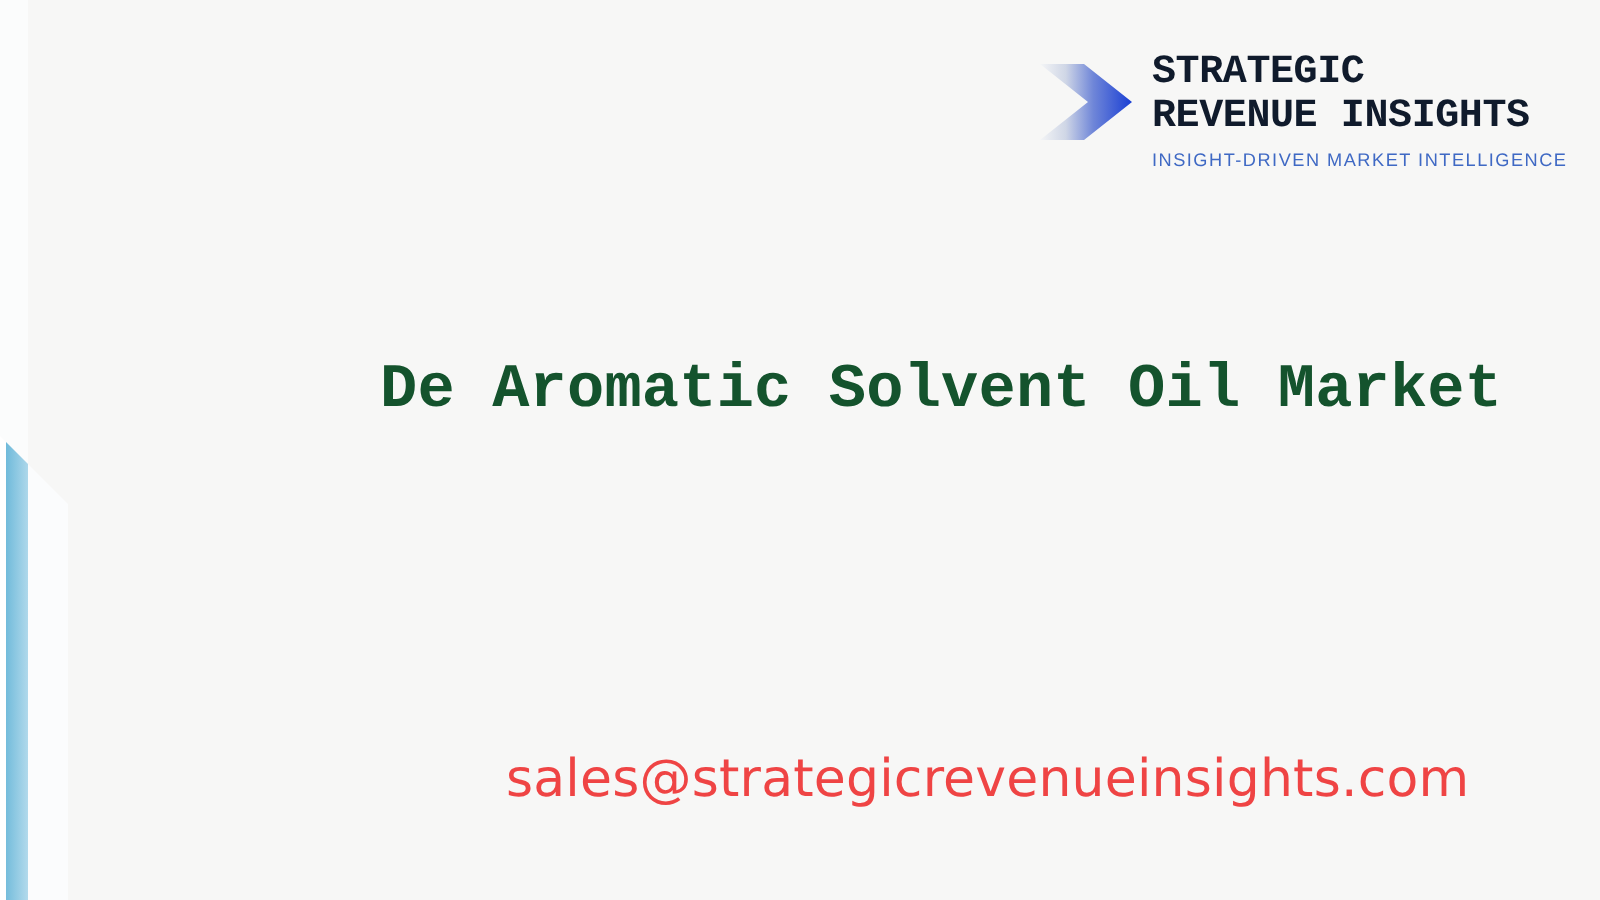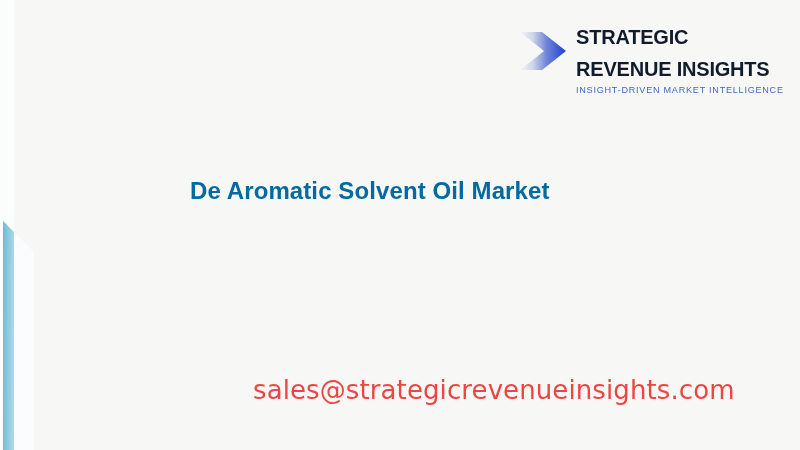--- a/index.html
+++ b/index.html
@@ -49,51 +49,51 @@
     height: 46px;
     flex: 0 0 auto;
     margin-top: 2px;
   }
   .logo-mark svg { display: block; }
   .logo-text {
     margin-left: 6px;
     padding-top: 1px;
   }
   .logo-line {
-    font-family: Liberation Sans, sans-serif;
+    font-family: Liberation Mono, monospace;
     font-weight: bold;
     font-size: 20px;
     line-height: 20px;
     letter-spacing: -0.2px;
     color: #101b2c;
     white-space: nowrap;
   }
   .logo-line.second {
-    margin-top: 12px;
+    margin-top: 2px;
   }
   .logo-tagline {
     font-family: "Liberation Sans", sans-serif;
     font-size: 9.1px;
     line-height: 11px;
     letter-spacing: 0.75px;
     color: #3f69c4;
     margin-top: 6px;
     white-space: nowrap;
   }
 
   
   .title {
     position: absolute;
     left: 190px;
     top: 155px;
     width: 580px;
-    font-family: Liberation Sans, sans-serif;
-    font-size: 24px;
+    font-family: Liberation Mono, monospace;
+    font-size: 31px;
     line-height: 40px;
-    color: #0369a1;
+    color: #14532d;
     letter-spacing: 0.1px;
   }
 
   
   .email {
     position: absolute;
     left: 253px;
     top: 373px;
     width: 520px;
     font-family: "DejaVu Sans", sans-serif;

